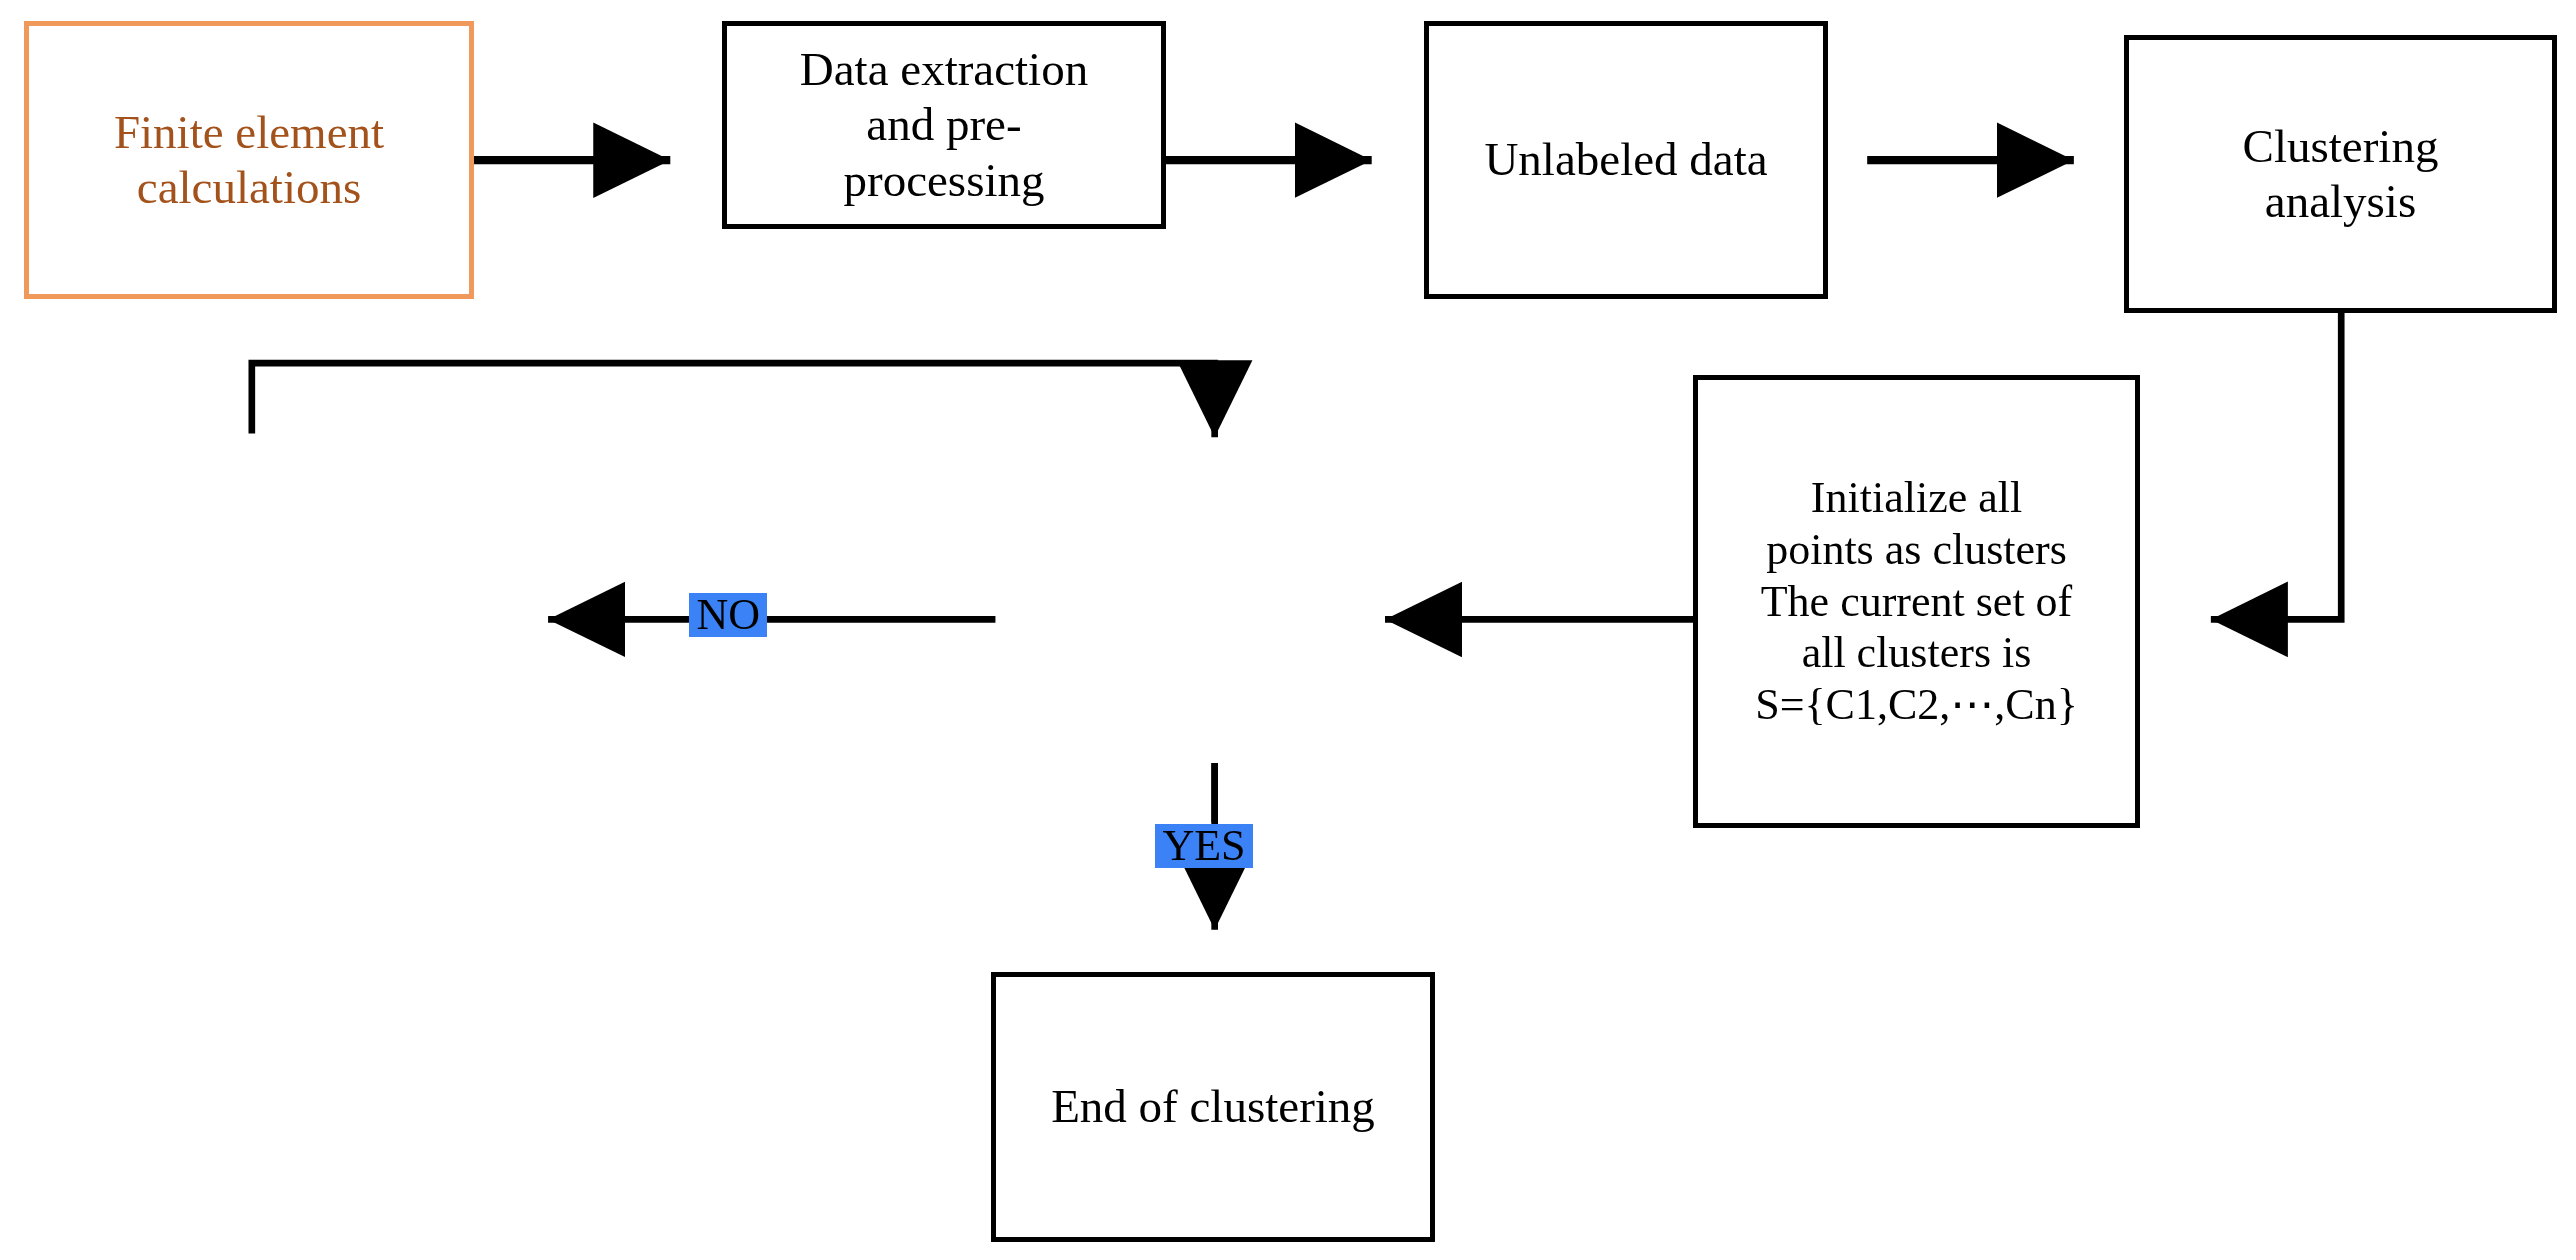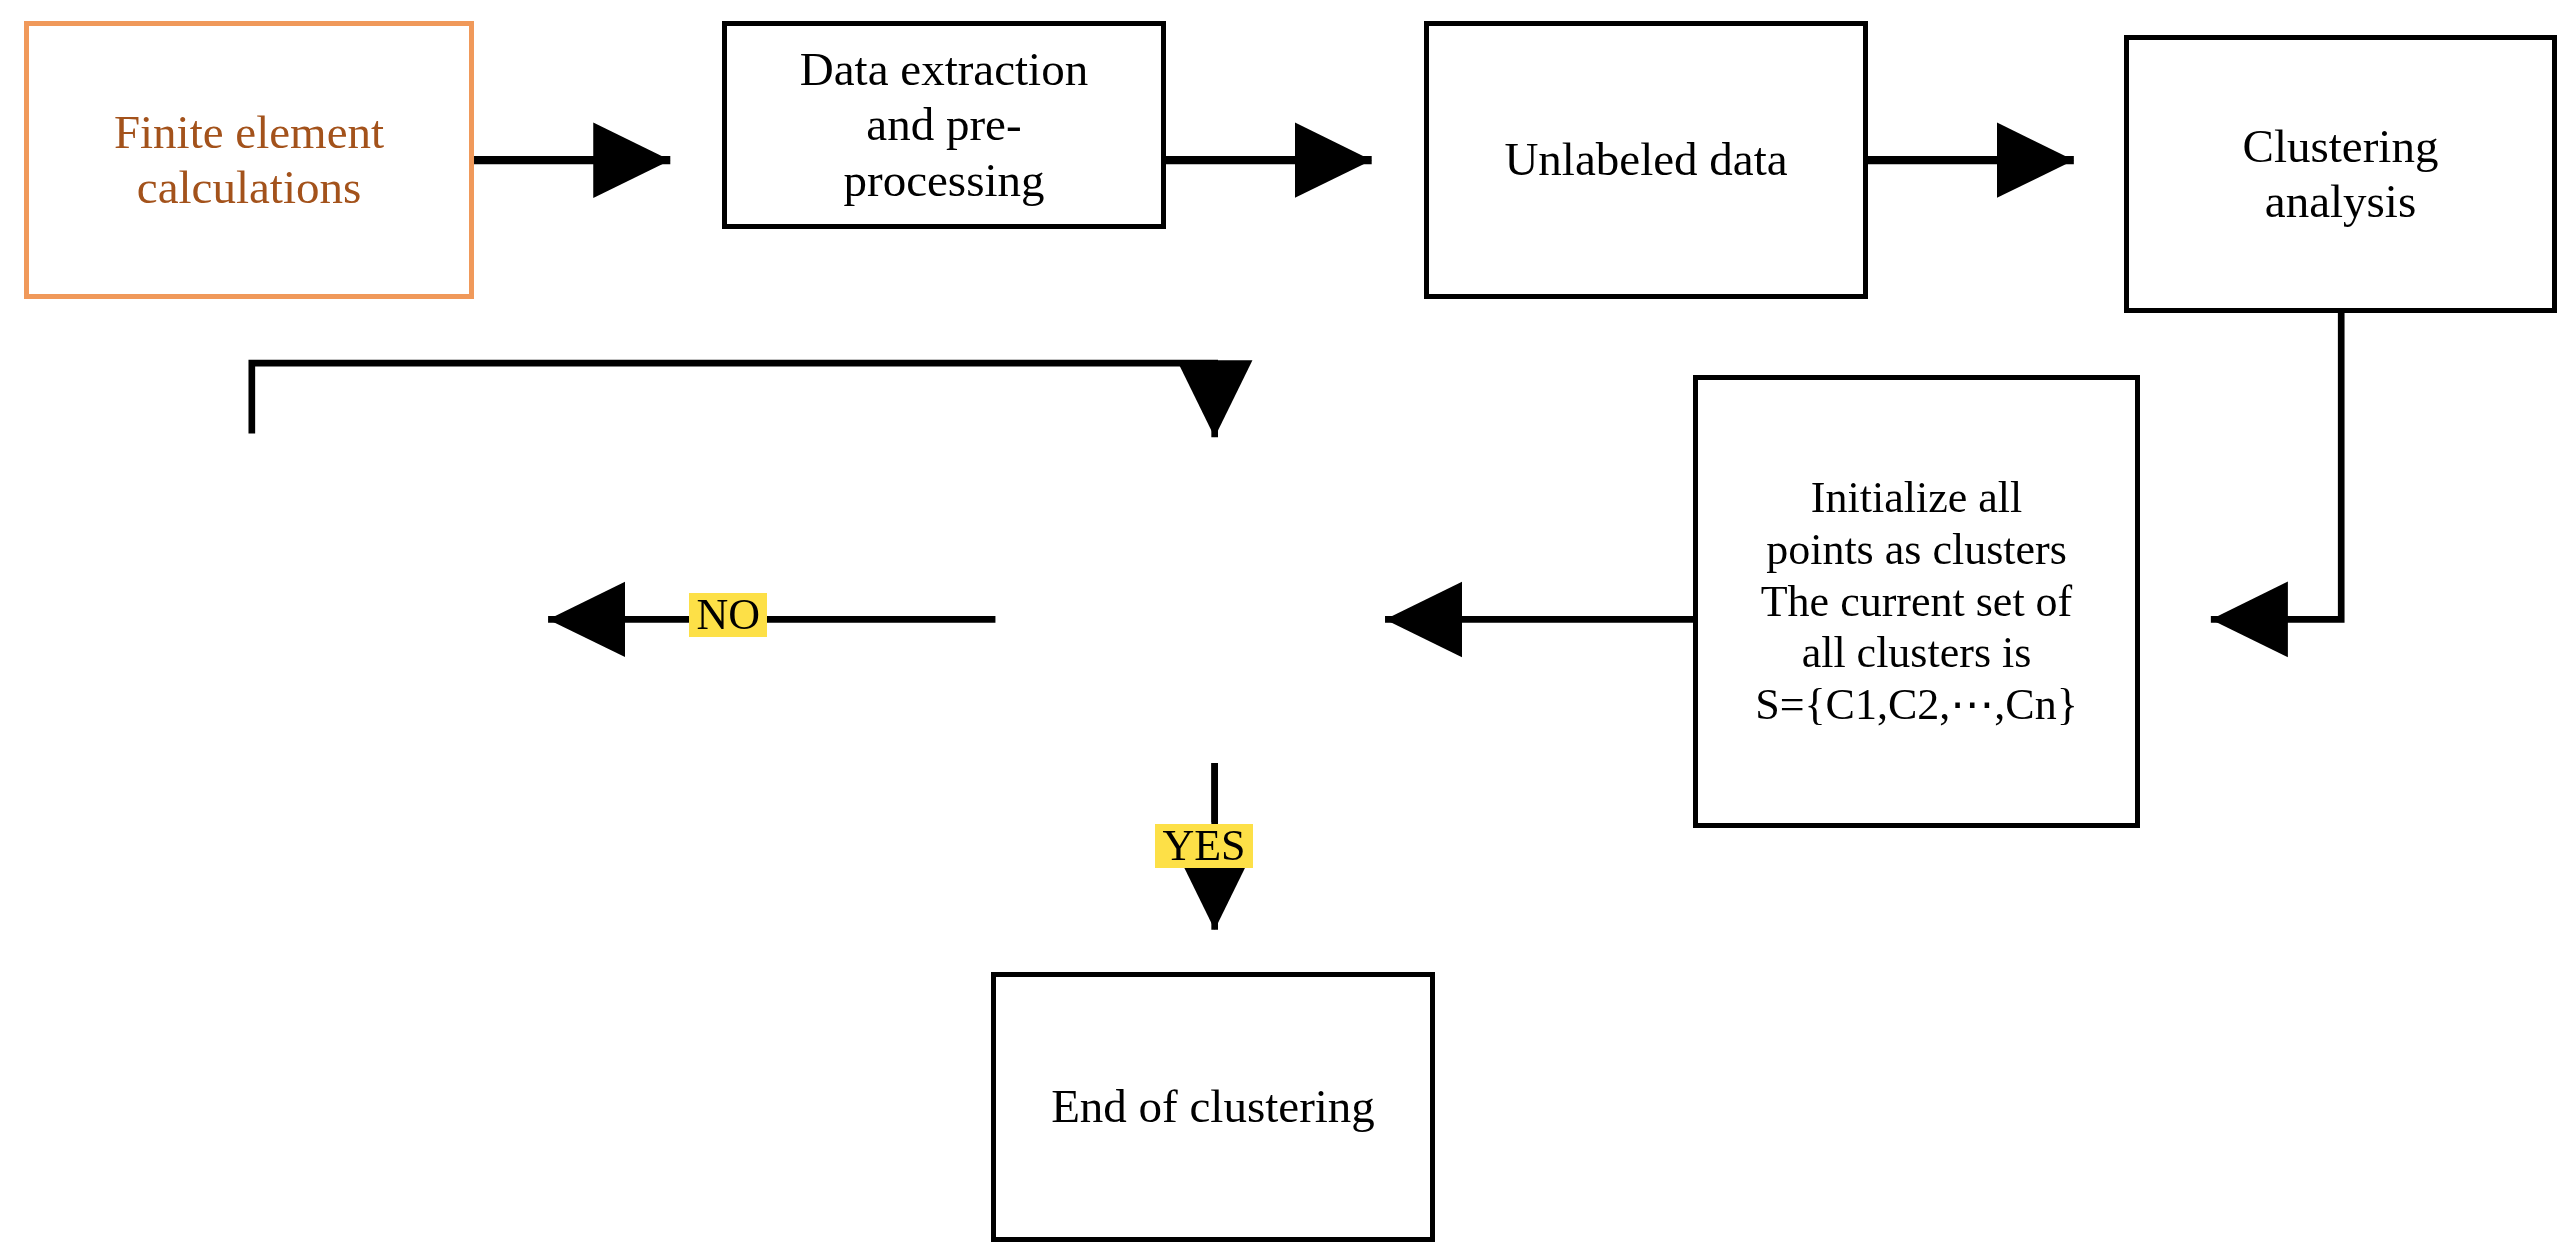--- a/index.html
+++ b/index.html
@@ -61,21 +61,21 @@
 
   .edge-layer {
     position: absolute;
     top: 0; left: 0;
     width: 2576px;
     height: 1261px;
     pointer-events: none;
   }
   .edge-label {
     position: absolute;
-    background: #fde047;
+    background: #3b82f6;
     font-size: 44px;
     color: #000000;
     padding: 0 7.4px;
     line-height: 1;
     white-space: nowrap;
   }
 </style>
 </head>
 <body>
 
@@ -131,21 +131,21 @@
     <div class="txt t-large">Finite element
 calculations</div>
   </div>
 
   <div class="node proc" style="left:722px; top:21px; width:444px; height:208px;">
     <div class="txt t-large">Data extraction
 and pre-
 processing</div>
   </div>
 
-  <div class="node proc" style="left:1424px; top:21px; width:444px; height:278px;">
+  <div class="node proc" style="left:1424px; top:21px; width:404px; height:278px;">
     <div class="txt t-large">Unlabeled data</div>
   </div>
 
   <div class="node proc" style="left:2124px; top:35px; width:433px; height:278px;">
     <div class="txt t-large">Clustering
 analysis</div>
   </div>
 
   <div class="node proc" style="left:1693px; top:375px; width:447px; height:453px;justify-content:flex-end;">
     <div class="txt t-medium">Initialize all

